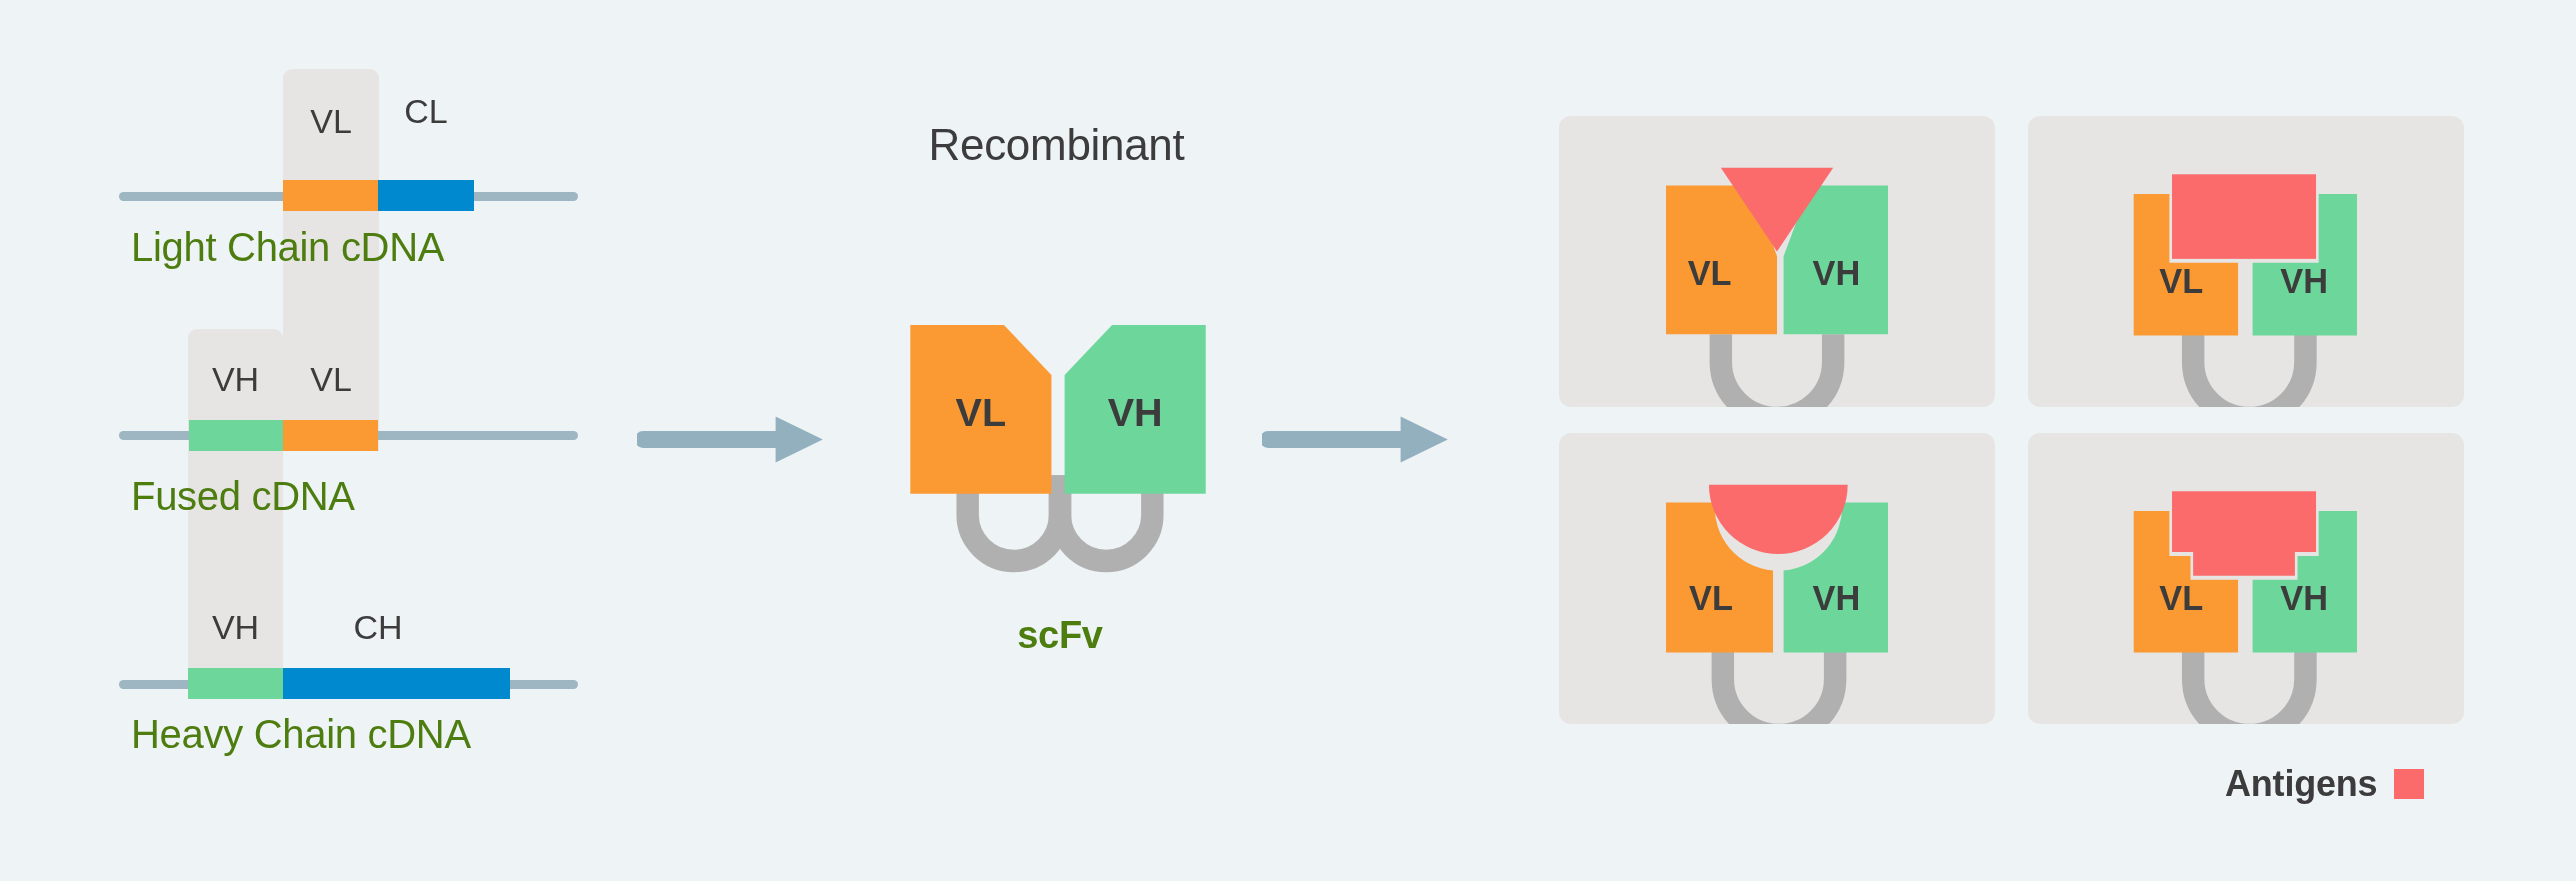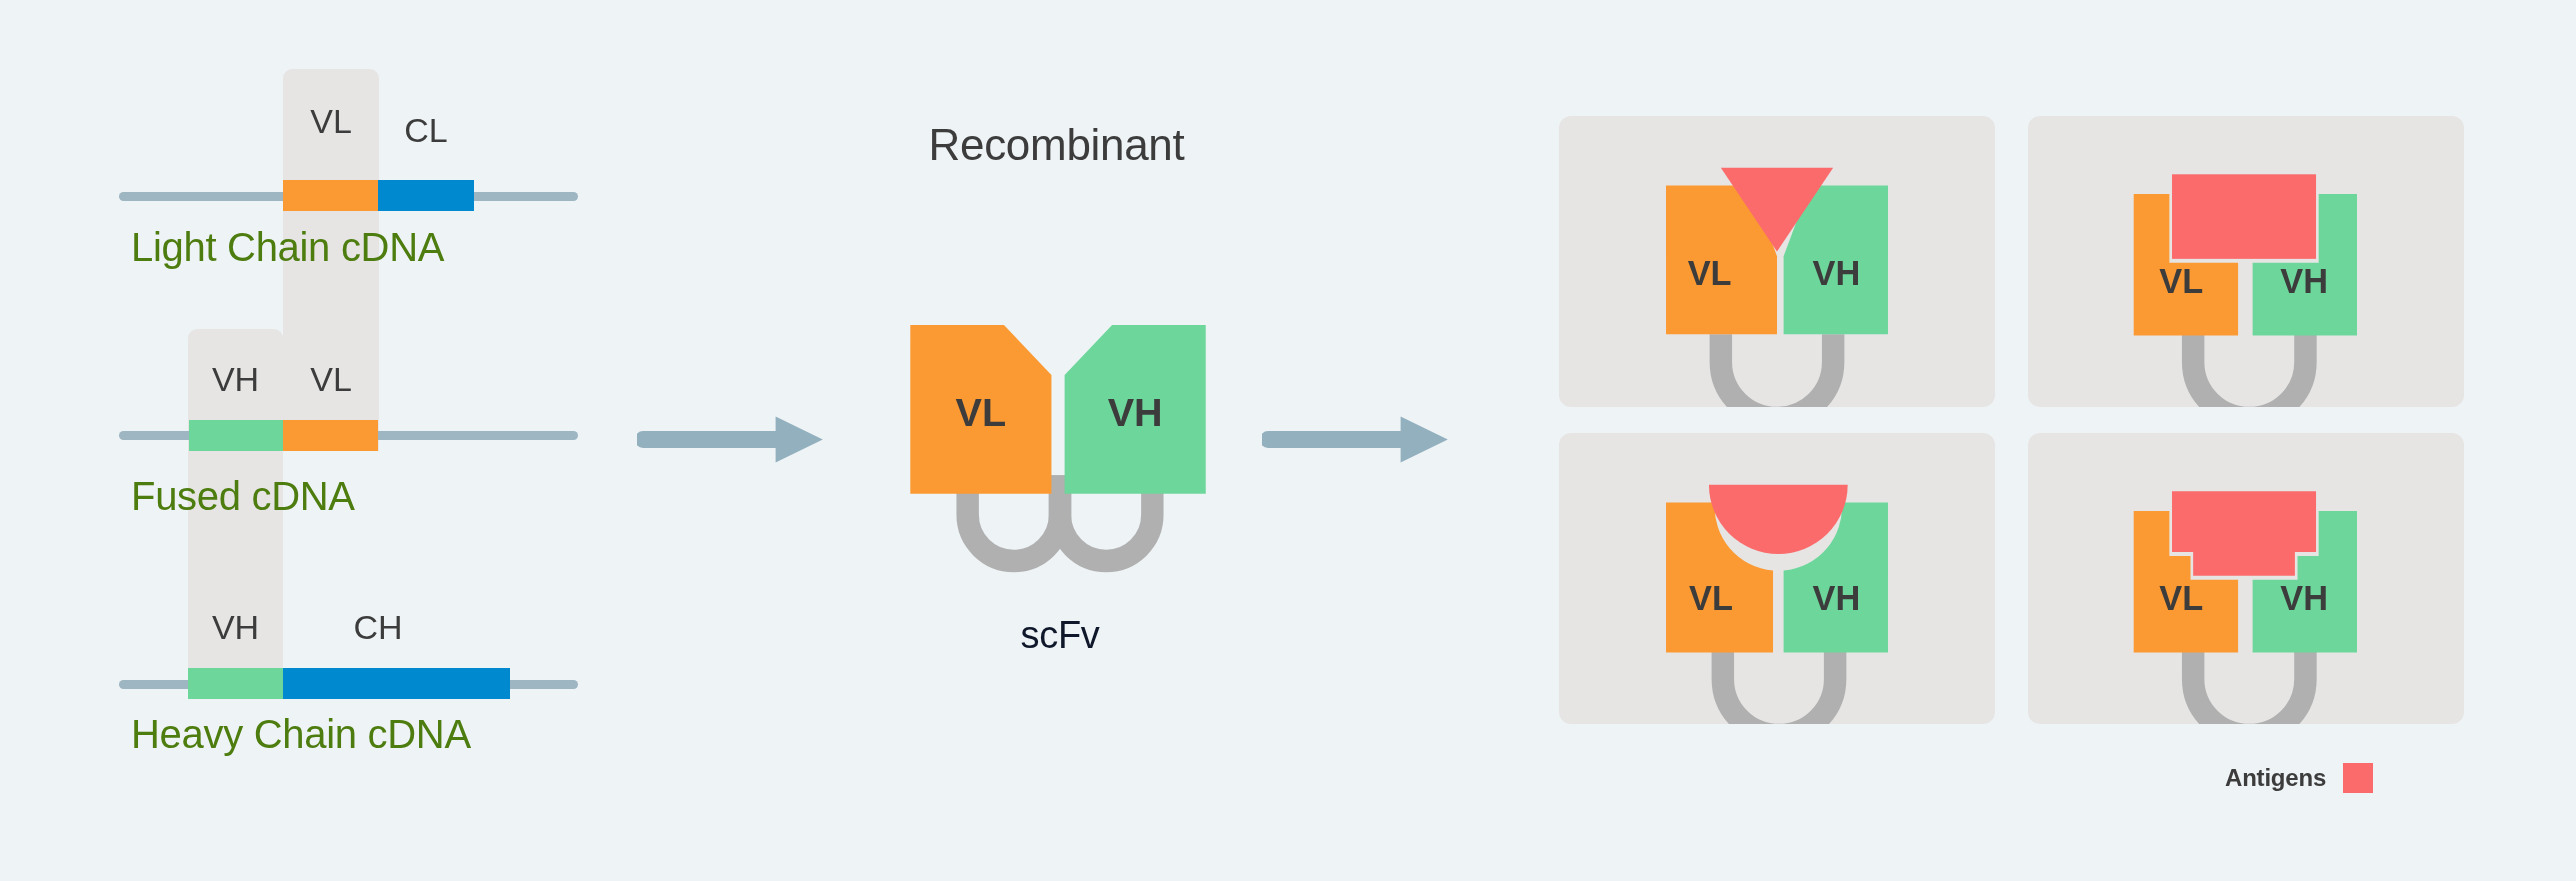--- a/index.html
+++ b/index.html
@@ -62,23 +62,24 @@
     font-size: 44px;
     font-weight: normal;
     color: #3c3c3c;
     text-align: center;
     line-height: 1.18;
     letter-spacing: -0.3px;
   }
   .scfv-caption {
     position: absolute;
     font-size: 38px;
-    color: #0f172a;
+    color: #4d7c0f;
     text-align: center;
     letter-spacing: -0.3px;
+    font-weight: bold;
   }
   .scfv-stage { position: absolute; }
 
   
   .panel {
     position: absolute;
     background: #e6e5e4;
     border-radius: 12px;
   }
   .panel svg { position: absolute; left: 0; top: 0; }
@@ -97,21 +98,21 @@
   }
 
   
   .legend {
     position: absolute;
     display: flex;
     align-items: center;
     gap: 17px;
   }
   .legend-label {
-    font-size: 24px;
+    font-size: 36px;
     font-weight: bold;
     color: #3c3c3c;
     letter-spacing: -0.2px;
   }
   .legend-swatch {
     width: 30px;
     height: 30px;
   }
 </style>
 </head>
@@ -120,21 +121,21 @@
 <div id="stage">
 
   <div>
 
     <div class="hl-band" style="left:283px; top:69px; width:96px; height:382px; border-radius:9.2px 9.2px 0 0;"></div>
 
     <div class="hl-band" style="left:188px; top:329px; width:95px; height:340px; border-radius:9.2px 9.2px 0 0;"></div>
 
     <div>
       <div class="seg-label" style="left:283px; top:102px; width:96px;">VL</div>
-      <div class="seg-label" style="left:378px; top:111px; width:96px;">CL</div>
+      <div class="seg-label" style="left:378px; top:92px; width:96px;">CL</div>
 
       <div class="dna-line" style="left:119px; top:192px; width:459px;"></div>
       <div class="seg" style="left:283px; top:180px; width:96px; background:#fb9a33;"></div>
       <div class="seg" style="left:378px; top:180px; width:96px; background:#0089cf;"></div>
 
       <div class="cdna-label" style="left:119px; top:225px;">Light Chain cDNA</div>
     </div>
 
     <div>
       <div class="seg-label" style="left:188px; top:360px; width:95px;">VH</div>

